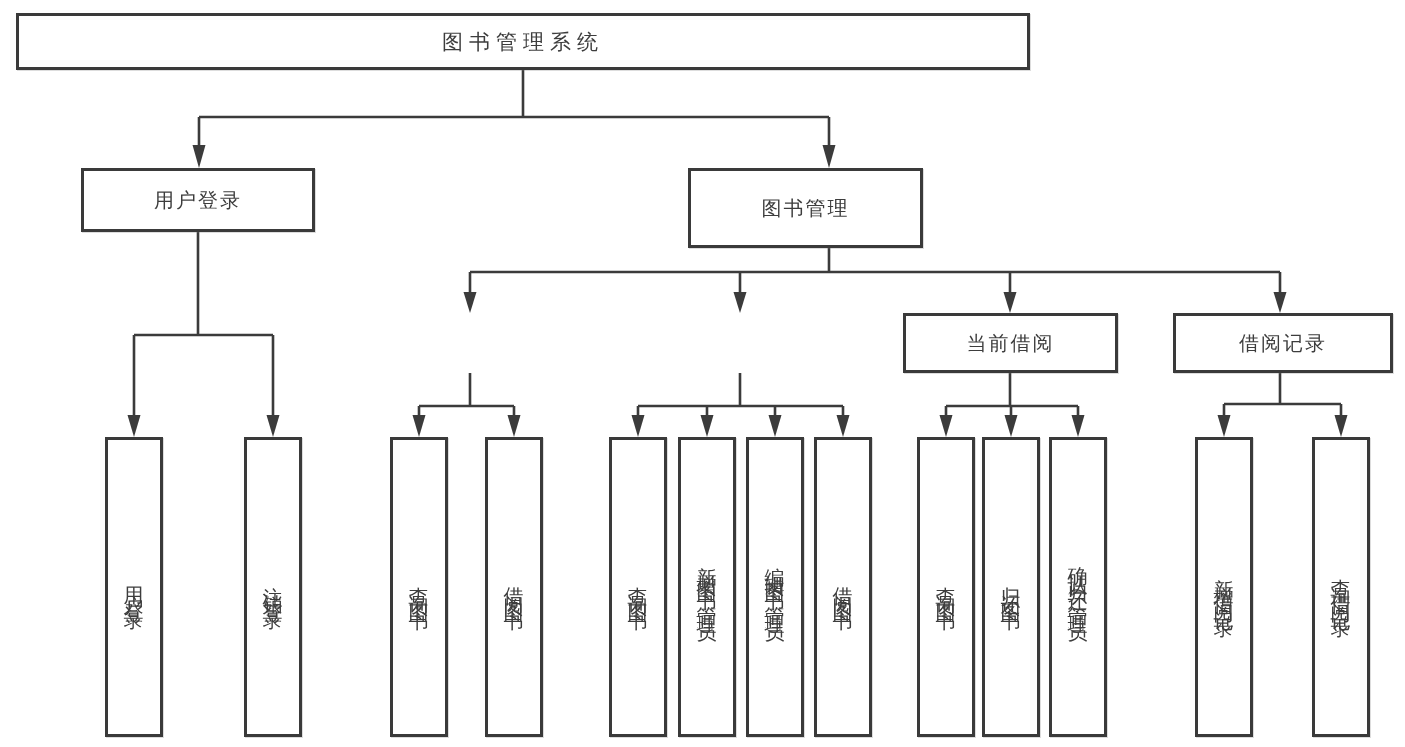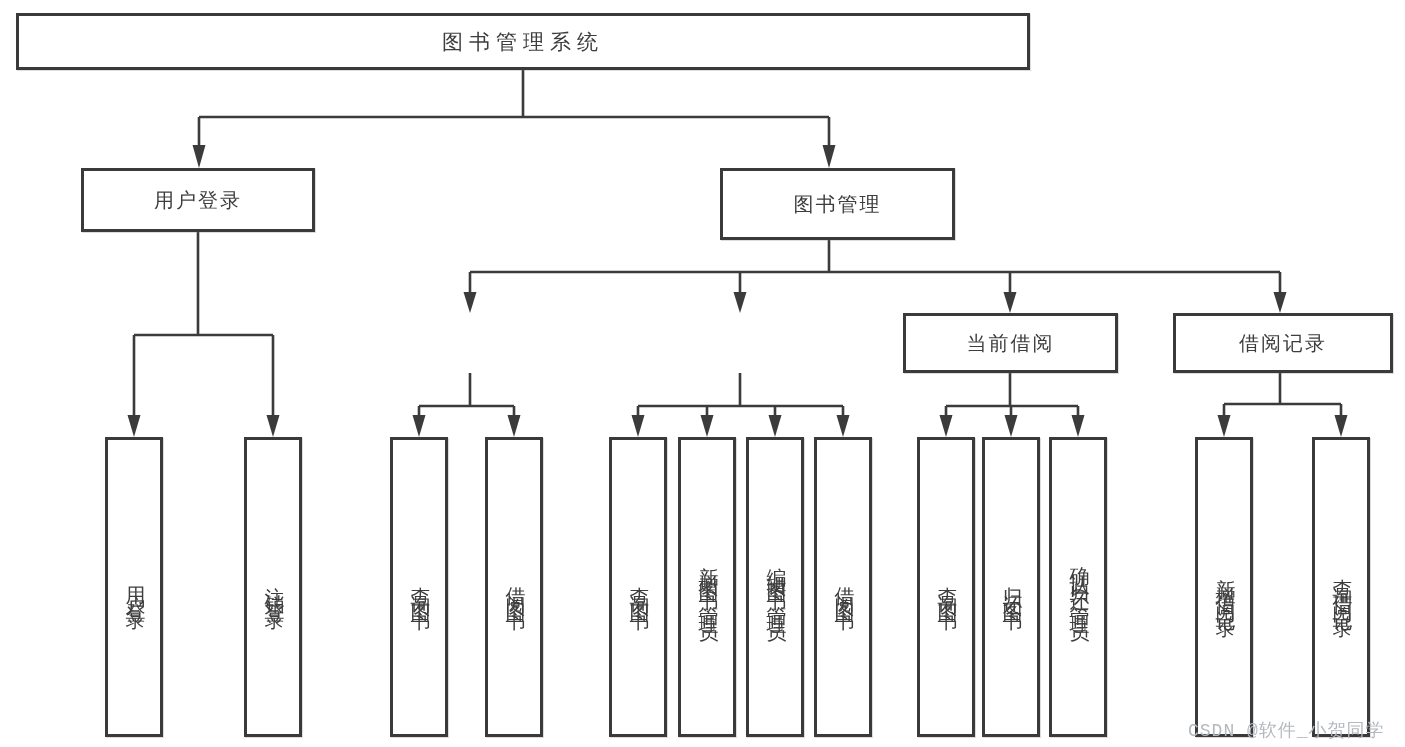--- a/index.html
+++ b/index.html
@@ -1,18 +1,18 @@
 <!DOCTYPE html>
 <html><head>
 <meta charset="utf-8">
 <style>
   html,body{margin:0;padding:0;background:#fff;}
   #canvas{
     position:relative;width:1405px;height:747px;background:#ffffff;
-    font-family:Liberation Mono, monospace;overflow:hidden;
+    font-family:Liberation Sans, sans-serif;overflow:hidden;
   }
   #wires{position:absolute;left:0;top:0;width:1405px;height:747px;}
   .node{
     position:absolute;box-sizing:border-box;background:#ffffff;
     border:3px solid #3a3a3a;display:flex;align-items:center;justify-content:center;
     color:#3d3d3d;font-size:20px;letter-spacing:2px;white-space:nowrap;
     box-shadow:1px 1px 0 rgba(120,120,120,0.25);
   }
   .leaf{
     position:absolute;box-sizing:border-box;background:#ffffff;
@@ -21,21 +21,21 @@
     box-shadow:1px 1px 0 rgba(120,120,120,0.25);
   }
   .leaf span{
     writing-mode:vertical-rl;text-orientation:mixed;line-height:1;
     color:#3d3d3d;font-size:20px;letter-spacing:8px;
   }
   
   .n-root{left:16px;top:13px;width:1014px;height:57px;font-size:21px;letter-spacing:6px;}
   
   .n-user{left:81px;top:168px;width:234px;height:64px;}
-  .n-mgmt{left:720px;top:168px;width:235px;height:72px;}
+  .n-mgmt{left:688px;top:168px;width:235px;height:80px;}
   
   .n-rec {left:363px;top:313px;width:220px;height:60px;}
   .n-bor {left:633px;top:313px;width:215px;height:60px;}
   .n-cur {left:903px;top:313px;width:215px;height:60px;}
   .n-rcd {left:1173px;top:313px;width:220px;height:60px;}
   
   .l-user1{left:105px;}  .l-user2{left:244px;}
   .l-rec1{left:390px;}   .l-rec2{left:485px;}
   .l-bor1{left:609px;}   .l-bor2{left:678px;}  .l-bor3{left:746px;}  .l-bor4{left:814px;}
   .l-cur1{left:917px;}   .l-cur2{left:982px;}  .l-cur3{left:1049px;}
@@ -138,15 +138,14 @@
     <span>确认归还（管理员）</span>
     </div>
 
   <div class="leaf l-rcd1">
     <span>新增借阅记录</span>
     </div>
   <div class="leaf l-rcd2">
     <span>查询借阅记录</span>
     </div>
 
-  <div id="wm" style="color: rgb(179, 185, 191);">CSDN @软件_小贺同学</div>
 
 </div>
 
 </body></html>

